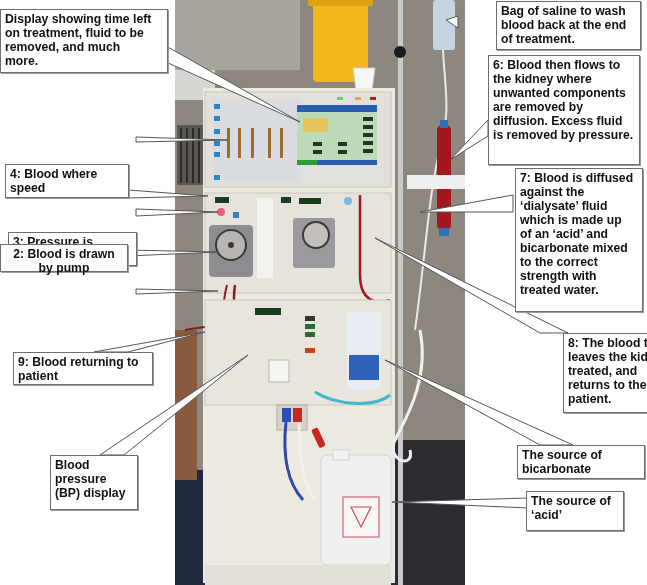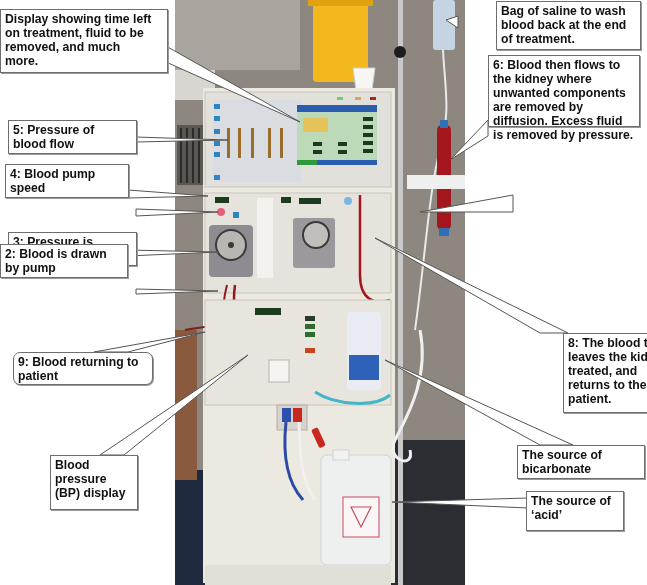--- a/index.html
+++ b/index.html
@@ -167,35 +167,42 @@
     </g>
   </svg>
 
   <div class="callout" style="left:496px;top:1px;width:145px;height:49px;">Bag of saline to wash
 blood back at the end
 of treatment.</div>
   <div class="callout" style="left:0;top:9px;width:168px;height:64px;">Display showing time left
 on treatment, fluid to be
 removed, and much
 more.</div>
-  <div class="callout" style="left:488px;top:55px;width:152px;height:72px;">6: Blood then flows to
+  <div class="callout" style="left:488px;top:55px;width:152px;height:110px;">6: Blood then flows to
 the kidney where
 unwanted components
 are removed by
 diffusion.  Excess fluid
 is removed by pressure.</div>
-  <div class="callout" style="left:8px;top:120px;width:129px;height:34px;">5: Pressure of
-blood flow</div>
-  <div class="callout" style="left:5px;top:164px;width:124px;height:34px;">4: Blood pump
+  <div class="callout" style="left:5px;top:164px;width:124px;height:34px;">4: Blood where
 speed</div>
   <div class="callout" style="left:8px;top:204px;width:129px;height:34px;margin-top:28px;">3: Pressure is
 sensed here</div>
-  <div class="callout" style="left:0;top:244px;width:128px;height:34px;">2: Blood is drawn
+  <div class="callout" style="left:0;top:244px;width:128px;height:28px;text-align:center;">2: Blood is drawn
 by pump</div>
-  <div class="callout" style="left:13px;top:352px;width:140px;height:33px;border-radius:7px;">9: Blood returning to
+  <div class="callout" style="left:515px;top:168px;width:128px;height:144px;">7: Blood is diffused
+against the
+‘dialysate’ fluid
+which is made up
+of an ‘acid’ and
+bicarbonate mixed
+to the correct
+strength with
+treated water.</div>
+  <div class="callout" style="left:13px;top:352px;width:140px;height:33px;">9: Blood returning to
 patient</div>
   <div class="callout" style="left:515px;top:333px;width:128px;height:80px;margin-left:48px;">8: The blood then
 leaves the kidney,
 treated, and
 returns to the
 patient.</div>
   <div class="callout" style="left:50px;top:455px;width:88px;height:55px;">Blood
 pressure
 (BP) display</div>
   <div class="callout" style="left:517px;top:445px;width:128px;height:34px;">The source of

